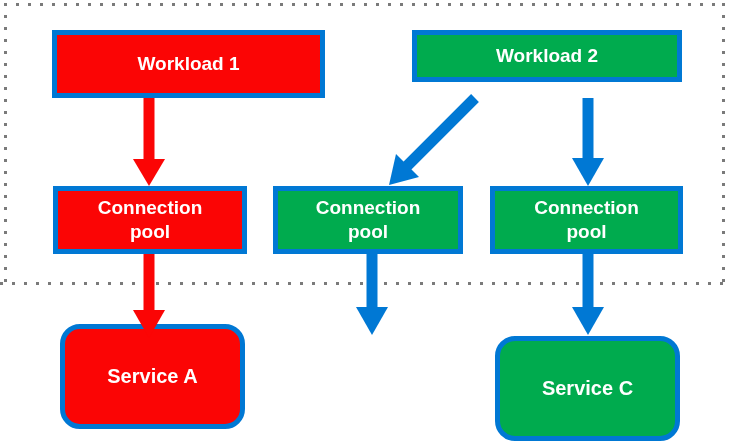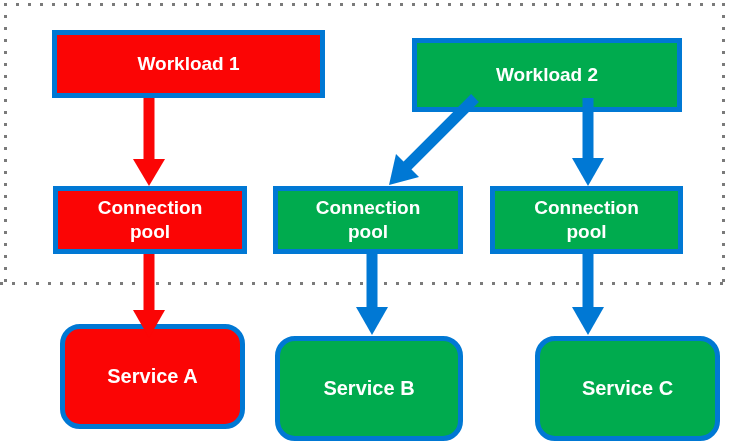--- a/index.html
+++ b/index.html
@@ -29,41 +29,38 @@
 <div class="canvas">
 
   <div class="dot-h" style="left:4px;top:3px;width:720px;"></div>
   <div class="dot-v" style="left:4px;top:3px;height:280px;"></div>
   <div class="dot-v" style="left:722px;top:3px;height:280px;"></div>
   <div class="dot-h" style="left:0px;top:282px;width:729px;"></div>
 
   <div class="node red rect" style="left:52px;top:30px;width:273px;height:68px;">
     <span>Workload 1</span>
   </div>
-  <div class="node green rect" style="left:412px;top:38px;width:270px;height:74px;">
+  <div class="node green rect" style="left:412px;top:30px;width:270px;height:52px;">
     <span>Workload 2</span>
   </div>
 
   <div class="node red rect pool" style="left:53px;top:186px;width:194px;height:68px;">
     <span style="width:120px;">Connection pool</span>
   </div>
   <div class="node green rect pool" style="left:273px;top:186px;width:190px;height:68px;">
     <span style="width:120px;">Connection pool</span>
   </div>
   <div class="node green rect pool" style="left:490px;top:186px;width:193px;height:68px;">
     <span style="width:120px;">Connection pool</span>
   </div>
 
   <div class="node red rounded" style="left:60px;top:324px;width:185px;height:105px;">
     <span>Service A</span>
   </div>
-  <div class="node green rounded" style="left:275px;top:336px;width:188px;height:105px;">
-    <span>Service B</span>
-  </div>
-  <div class="node green rounded" style="left:495px;top:336px;width:185px;height:105px;margin-left:40px;">
+  <div class="node green rounded" style="left:495px;top:336px;width:185px;height:105px;">
     <span>Service C</span>
   </div>
 
   <svg class="arrow-layer" viewBox="0 0 729 443">
 
     <g>
       <line x1="149" y1="98" x2="149" y2="162" stroke="#FB0505" stroke-width="11"></line>
       <polygon points="133,159 165,159 149,186" fill="#FB0505"></polygon>
     </g>
 

